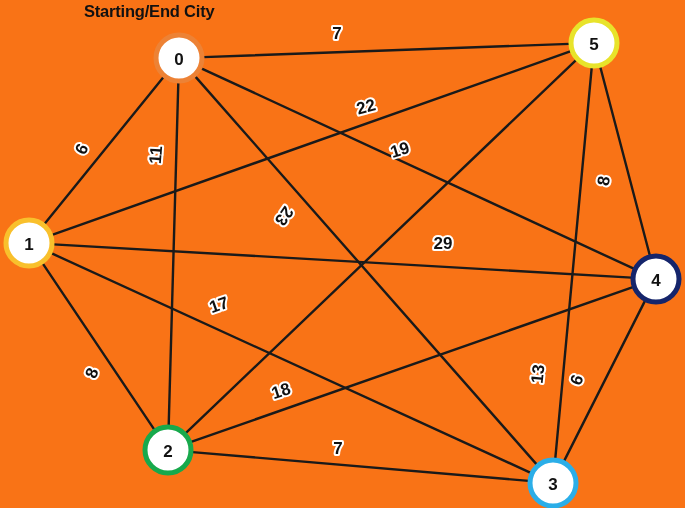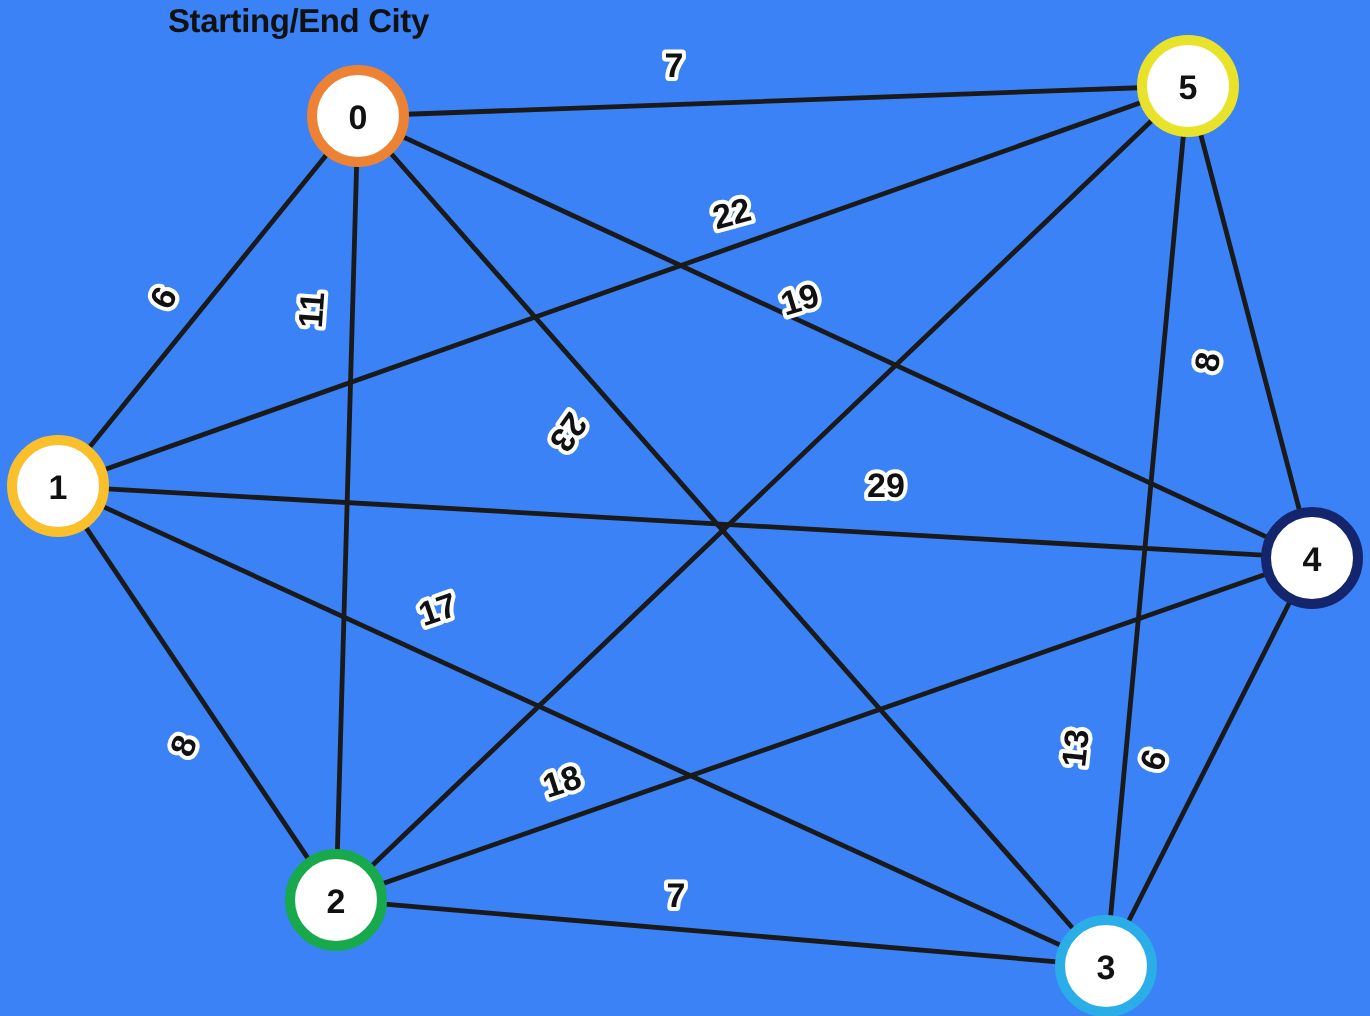--- a/index.html
+++ b/index.html
@@ -4,21 +4,21 @@
 <style>
   html, body {
     margin: 0;
     padding: 0;
     background: #ffffff;
   }
   #canvas {
     position: relative;
     width: 685px;
     height: 508px;
-    background: #3b82f6;
+    background: #f97316;
     overflow: hidden;
     font-family: "Liberation Sans", sans-serif;
   }
   svg#graph {
     position: absolute;
     left: 0;
     top: 0;
     width: 685px;
     height: 508px;
   }

